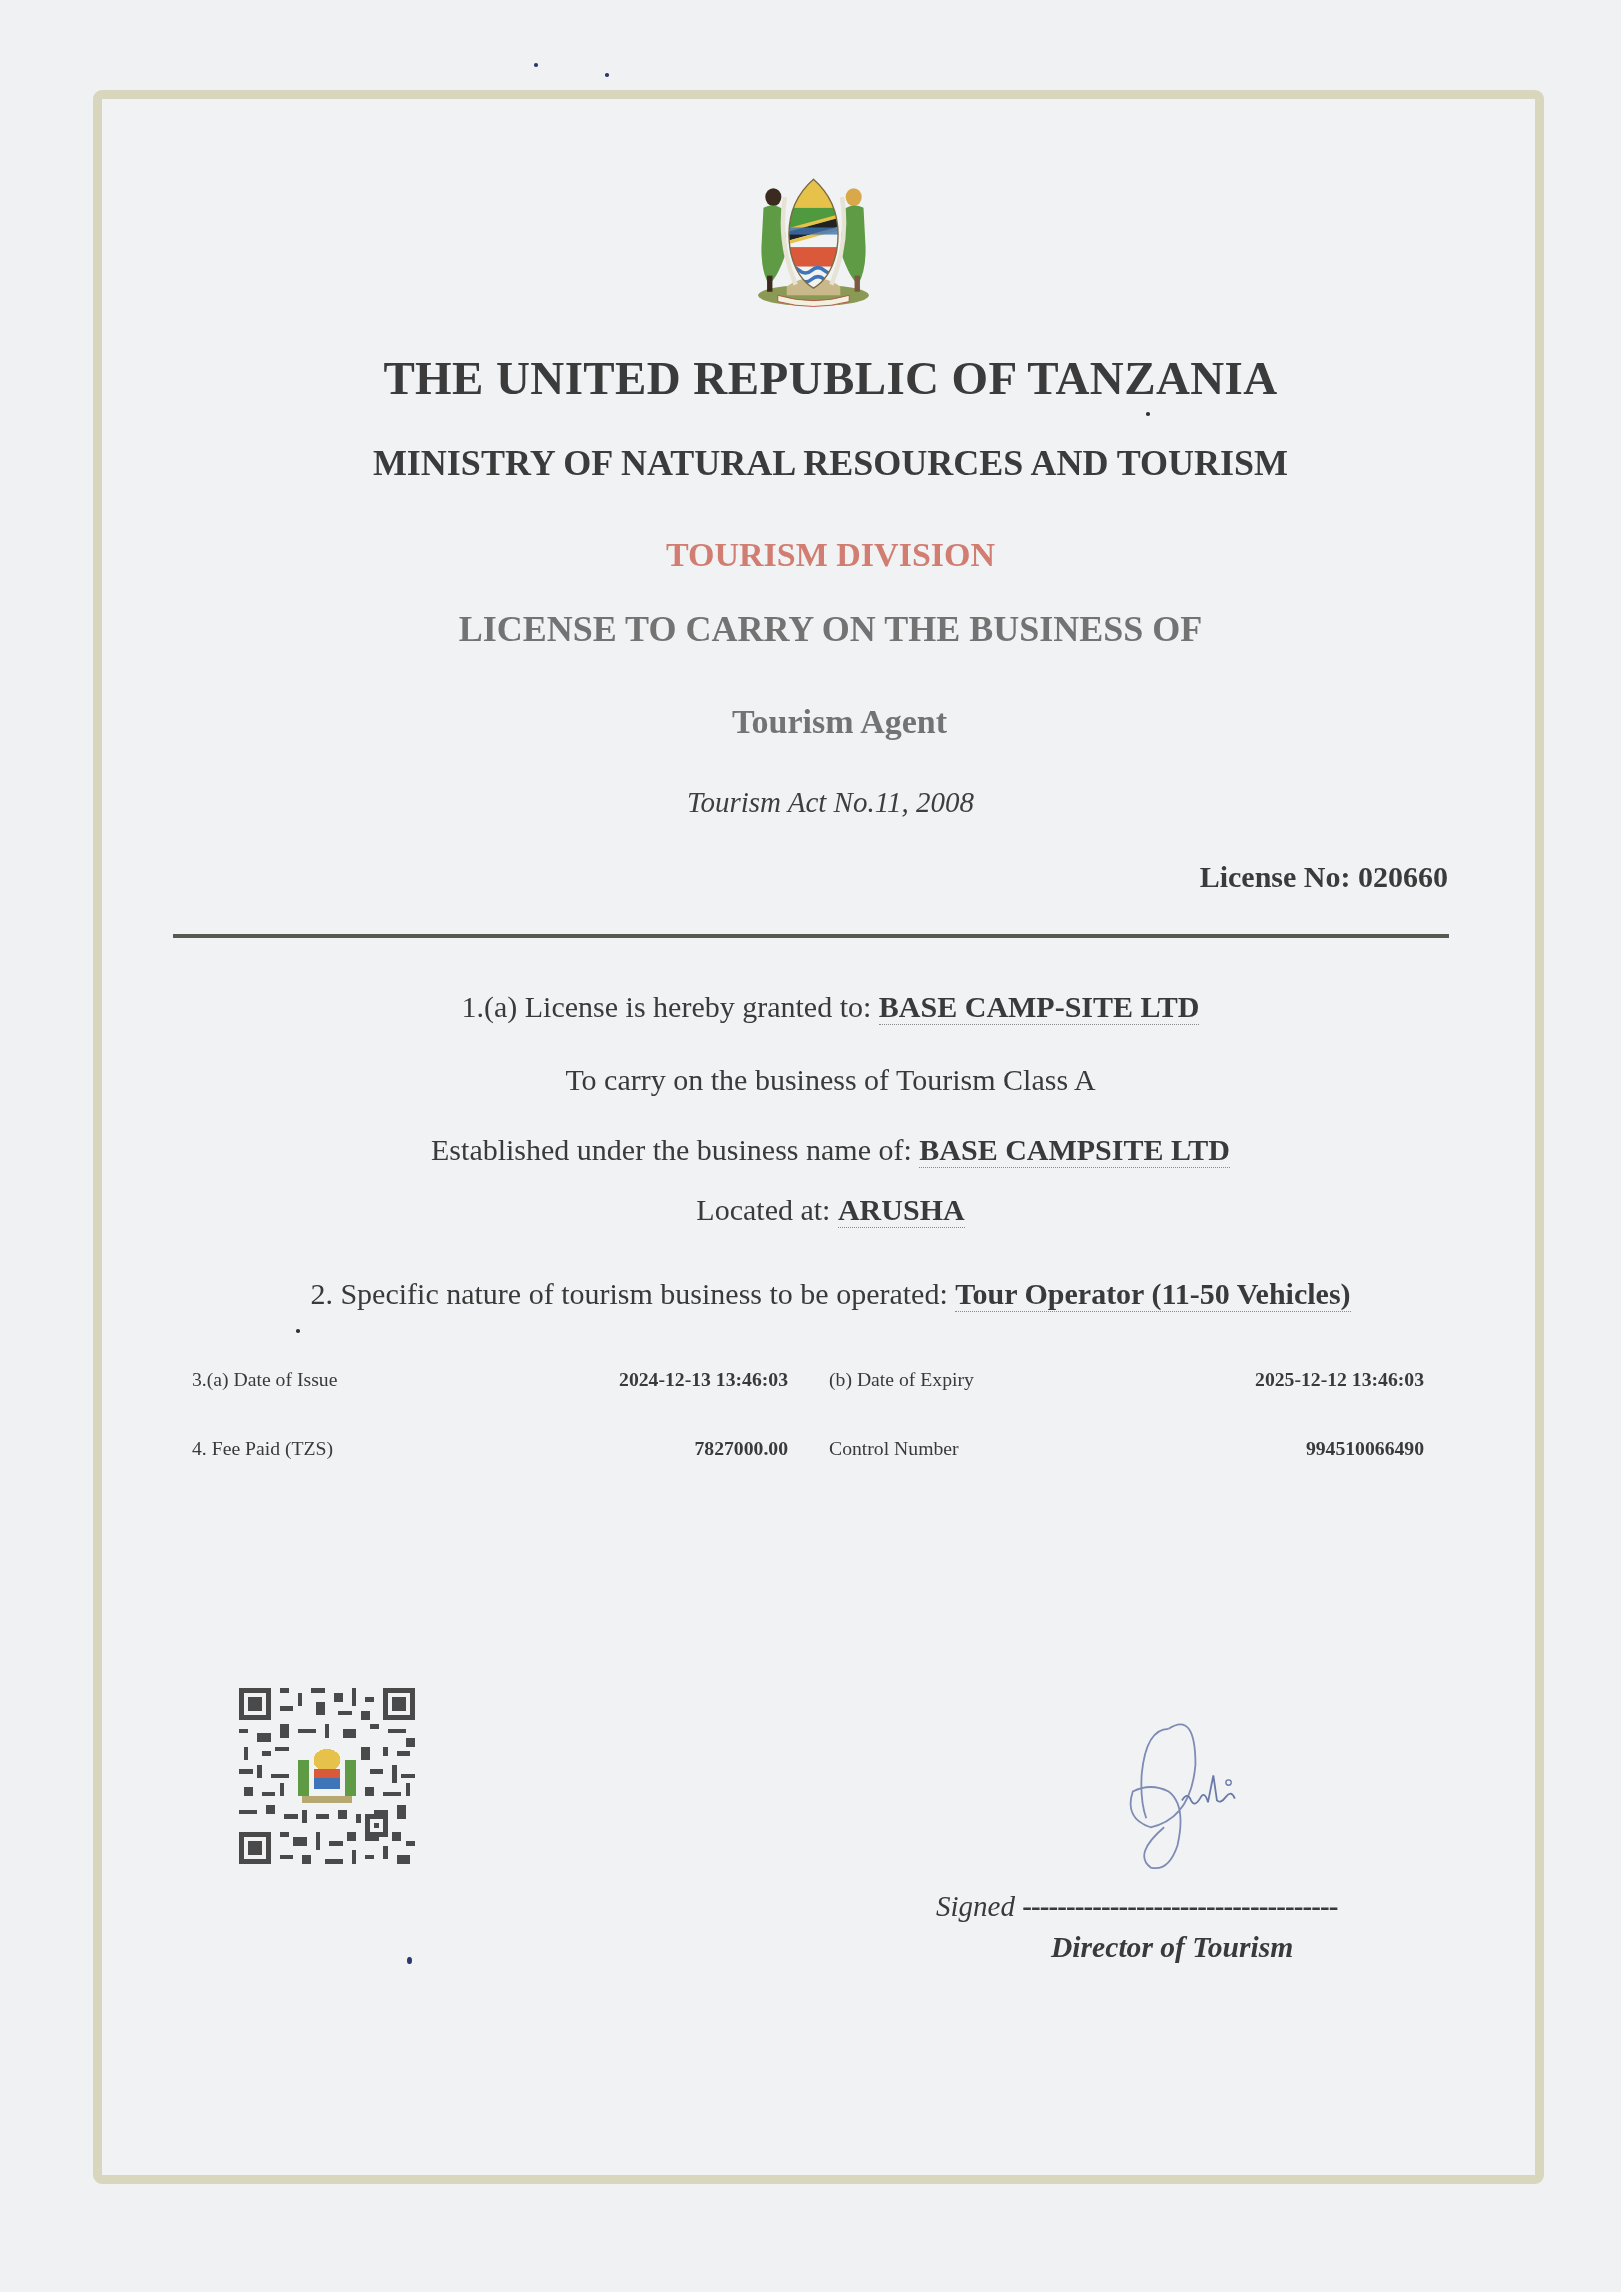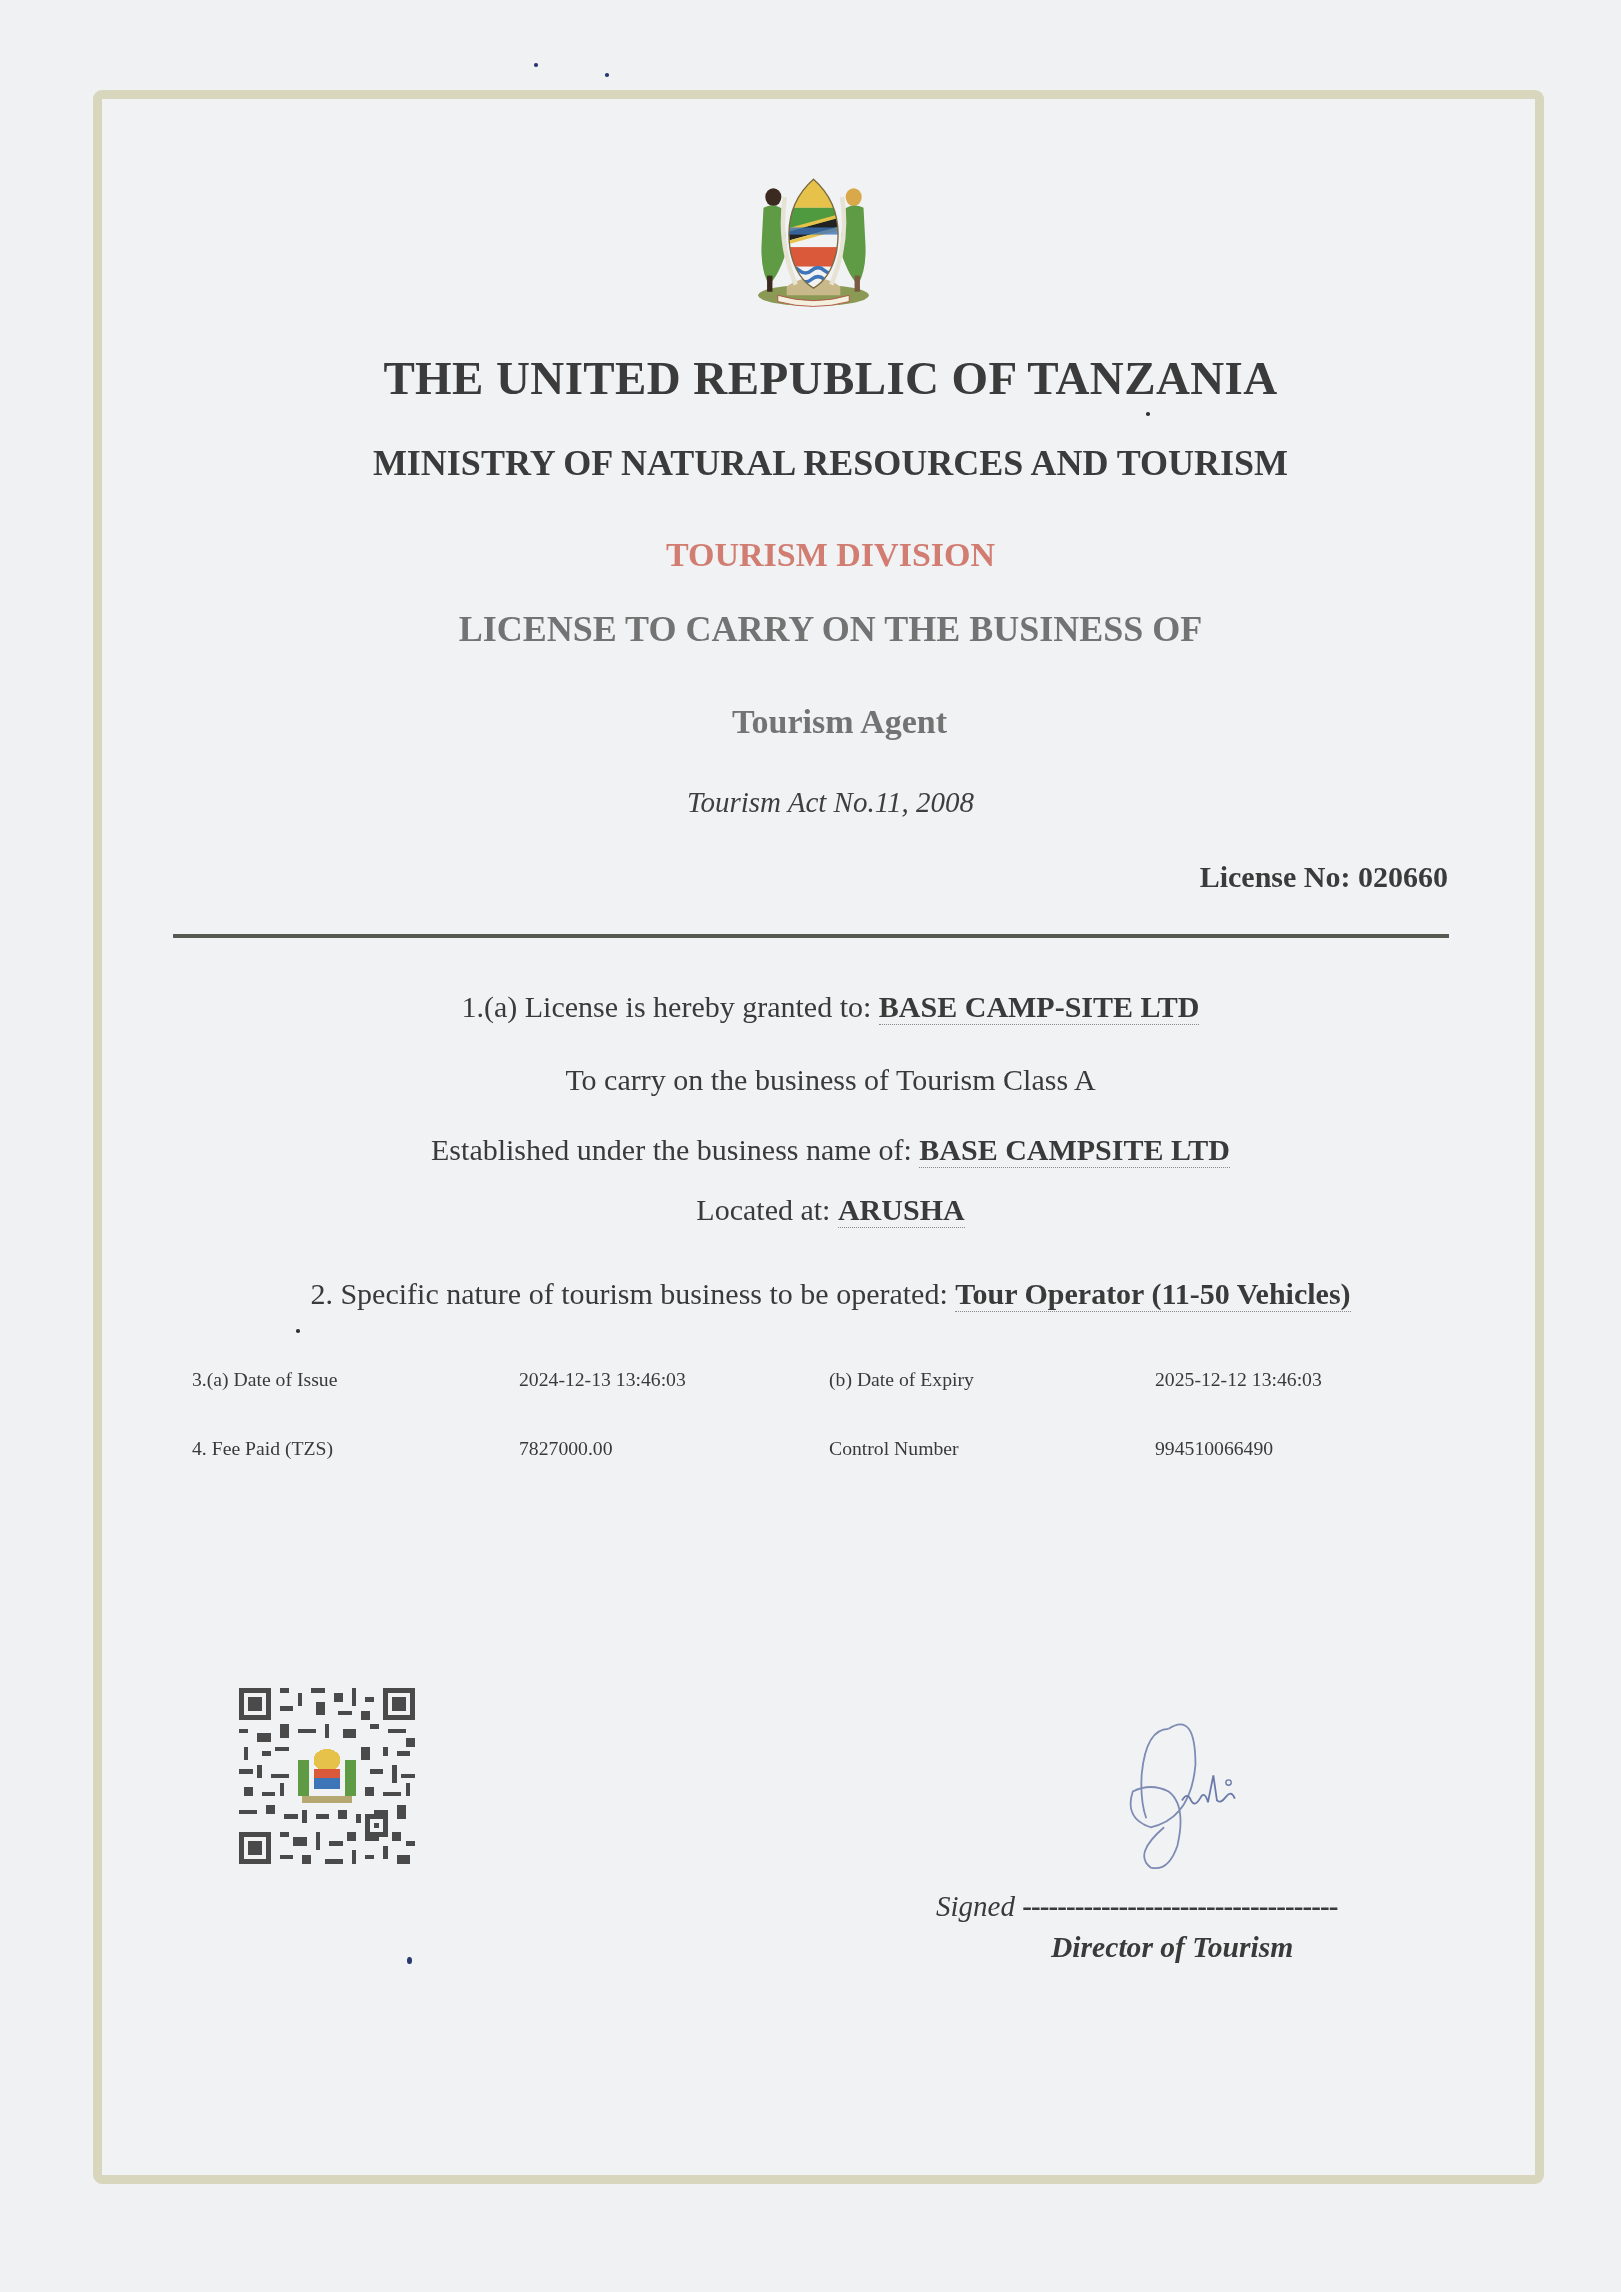--- a/index.html
+++ b/index.html
@@ -29,21 +29,21 @@
     .license-no { position: absolute; right: 173px; top: 860px; font-size: 30px; font-weight: bold; color: #3b3b3b; }
     .rule { position: absolute; left: 173px; top: 934px; width: 1276px; height: 3.6px; background: #555a52; }
     .line { font-size: 30px; color: #3a3a3a; }
     .line b { border-bottom: 1.8px dotted #8a8a8a; padding-bottom: 0.9px; }
     .l1 { top: 990px; }
     .l2 { top: 1063px; }
     .l3 { top: 1133px; }
     .l4 { top: 1193px; }
     .l5 { top: 1277px; }
     .info { position: absolute; font-size: 19.7px; color: #3a3a3a; }
-    .info.val { font-weight: normal; }
+    .info.val { font-weight: bold; text-align: right; }
     .qr { position: absolute; left: 235px; top: 1684px; width: 184px; height: 184px; }
     .signature { position: absolute; left: 1097px; top: 1693px; width: 179px; height: 188px; }
     .signed { position: absolute; left: 936px; top: 1890px; font-size: 29px; font-style: italic; color: #3a3a3a; white-space: nowrap; }
     .signed .dashes { font-style: normal; font-weight: bold; letter-spacing: -0.9px; }
     .director { position: absolute; left: 1051px; top: 1931px; font-size: 29.6px; font-weight: bold; font-style: italic; color: #3a3a3a; }
     .speck { position: absolute; width: 3.6px; height: 3.6px; border-radius: 50%; background: #2a3a70; }
   </style>
 </head>
 <body>
 

